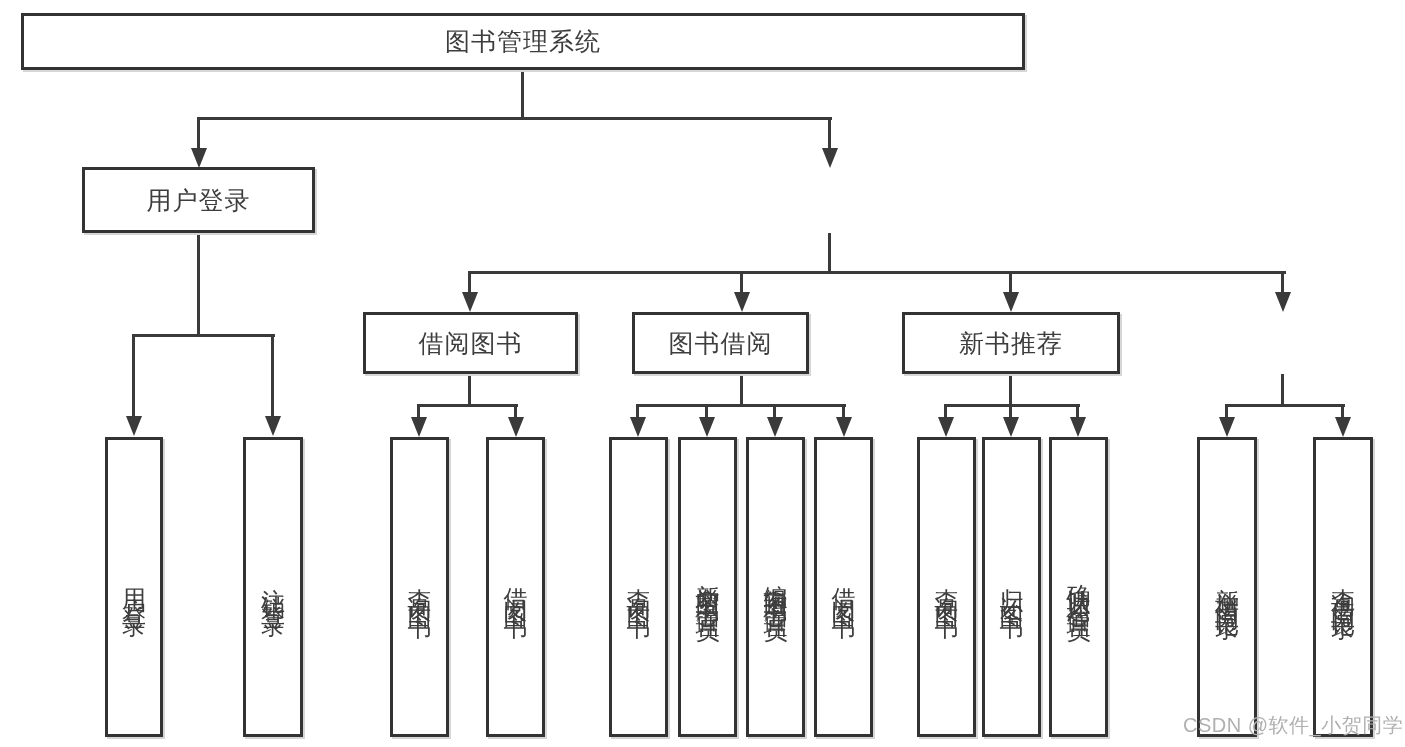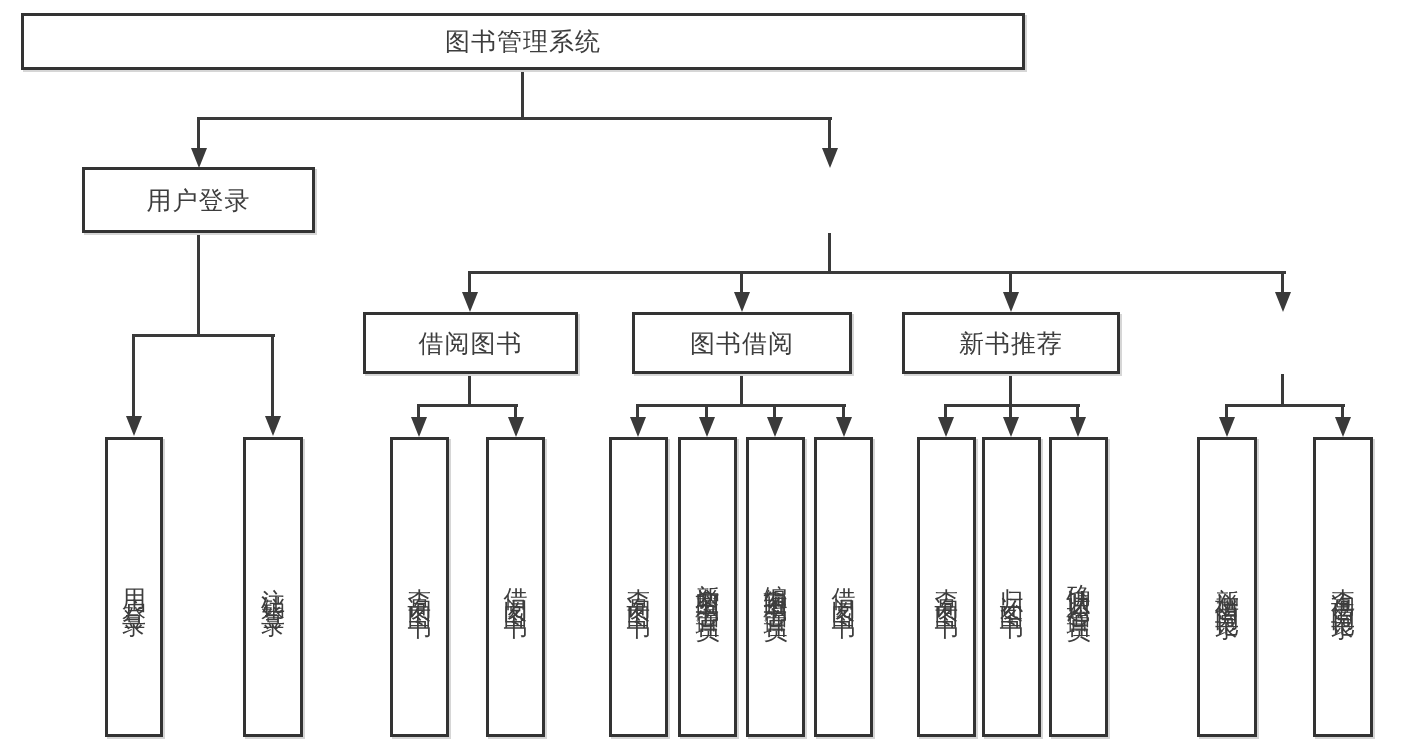--- a/index.html
+++ b/index.html
@@ -103,21 +103,21 @@
     <span class="hlabel">图书管理系统</span>
   </div>
 
   <div class="box" style="left:82px;top:167px;width:233px;height:66px">
     <span class="hlabel">用户登录</span>
   </div>
 
   <div class="box" style="left:363px;top:312px;width:215px;height:62px">
     <span class="hlabel">借阅图书</span>
   </div>
-  <div class="box" style="left:632px;top:312px;width:220px;height:62px">
+  <div class="box" style="left:632px;top:312px;width:177px;height:62px">
     <span class="hlabel">图书借阅</span>
   </div>
   <div class="box" style="left:902px;top:312px;width:218px;height:62px">
     <span class="hlabel">新书推荐</span>
   </div>
 
   <div class="box vbox" style="left:105px;width:58px">
     <span class="vlabel vs4">用户登录</span>
   </div>
   <div class="box vbox" style="left:243px;width:60px">
@@ -154,13 +154,14 @@
     <span class="vlabel vs9">确认归还（管理员）</span>
   </div>
 
   <div class="box vbox" style="left:1197px;width:60px">
     <span class="vlabel vs6">新增借阅记录</span>
   </div>
   <div class="box vbox" style="left:1313px;width:60px">
     <span class="vlabel vs6">查询借阅记录</span>
   </div>
 
+  <div class="watermark">CSDN @软件_小贺同学</div>
 </div>
 
 </body></html>

